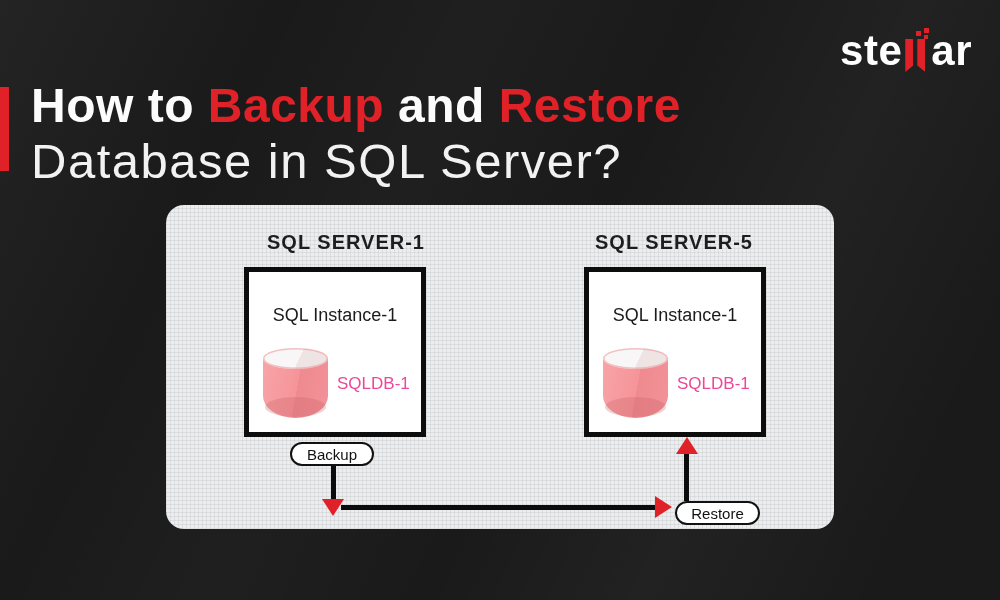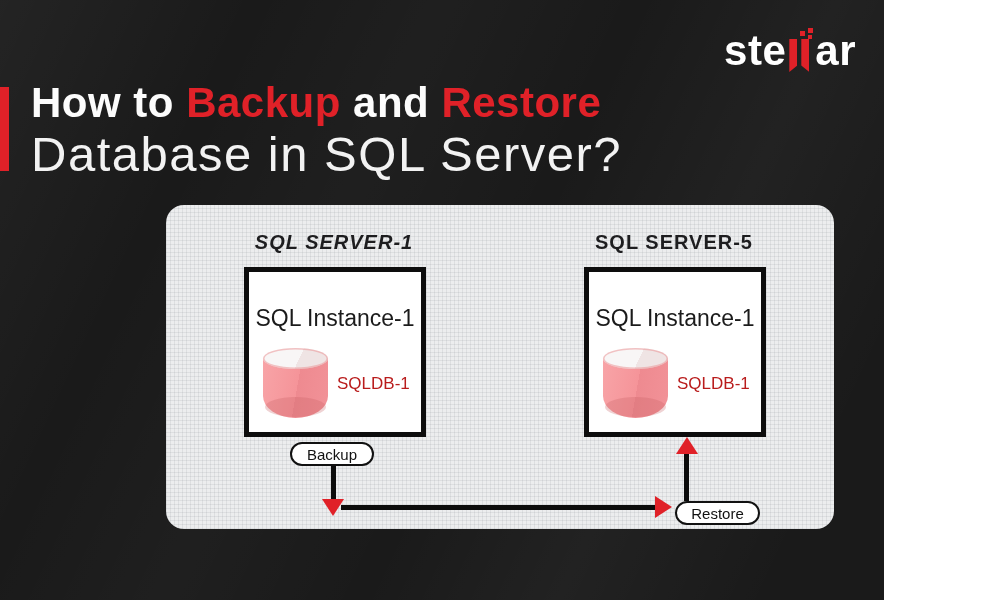--- a/index.html
+++ b/index.html
@@ -2,21 +2,21 @@
 <html style="--accent: #e02128;"><head>
 <meta charset="utf-8">
 <style>
   * { margin:0; padding:0; box-sizing:border-box; }
   html,body { width:1000px; height:600px; }
   body {
     font-family:"Liberation Sans", sans-serif;
     overflow:hidden;
   }
   .stage {
-    position:relative; width:884px; height:600px;
+    position:relative; width:1000px; height:600px;
     background:
       linear-gradient(115deg, rgba(255,255,255,0.045) 0%, rgba(255,255,255,0) 22%,
                       rgba(255,255,255,0.025) 38%, rgba(255,255,255,0) 55%,
                       rgba(255,255,255,0.035) 72%, rgba(255,255,255,0) 90%),
       #1a1a1a;
     overflow:hidden;
     padding-left:12px;
   }
 
   
@@ -35,21 +35,21 @@
   .logo-dot.d2 { left:21px; top:-2px; }
   .logo-dot.d3 { left:21px; top:5px; width:4px; height:4px; }
 
   
   .accent-bar {
     position:absolute; left:0; top:87px; width:9px; height:84px;
     background:var(--accent);
   }
   .title { position:absolute; left:31px; top:80px; color:#fff; }
   .title-line1 {
-    font-size:42px; font-weight:800; letter-spacing:0.5px; line-height:1.1;
+    font-size:48px; font-weight:800; letter-spacing:0.5px; line-height:1.1;
     color:#fcfcfc;
   }
   .title-line1 .red { color:var(--accent); }
   .title-line2 {
     font-size:49px; font-weight:300; letter-spacing:1.5px; line-height:1.15;
     color:#f2f2f2;
   }
 
   
   .panel {
@@ -57,36 +57,36 @@
     border-radius:18px;
     background-color:#ecedee;
     background-image:
       repeating-linear-gradient(0deg,  rgba(130,136,142,0.14) 0 1px, transparent 1px 4px),
       repeating-linear-gradient(90deg, rgba(130,136,142,0.14) 0 1px, transparent 1px 4px);
   }
   .server-heading {
     position:absolute; top:26px; width:240px; text-align:center;
     font-size:20px; font-weight:700; letter-spacing:1px; color:#1d1d1f;
   }
-  .server-heading.h1 { left:48px;font-style:italic;  }
+  .server-heading.h1 { left:60px;  }
   .server-heading.h2 { left:388px; }
 
   .server-box {
     position:absolute; top:62px; width:182px; height:170px;
     background:#fff; border:5px solid #0d0d0d;
   }
   .server-box.s1 { left:78px;  }
   .server-box.s2 { left:418px; }
   .instance-label {
     position:absolute; top:33px; left:0; width:100%; text-align:center;
-    font-size:23px; color:#1b1b1b;
+    font-size:18px; color:#1b1b1b;
   }
   .db-label {
     position:absolute; top:102px; left:88px;
-    font-size:17px; color:#b91c1c;
+    font-size:17px; color:#ec4899;
   }
 
   
   .db-cyl { position:absolute; left:14px; top:76px; width:65px; height:70px; }
   .db-cyl .body {
     position:absolute; left:0; top:10px; width:65px; height:60px;
     background:linear-gradient(100deg, #f8a4a7 0%, #f59499 52%, #ee8a90 52%, #f29298 100%);
     border-radius:0 0 50% 50% / 0 0 22px 22px;
   }
   .db-cyl .body::after {

